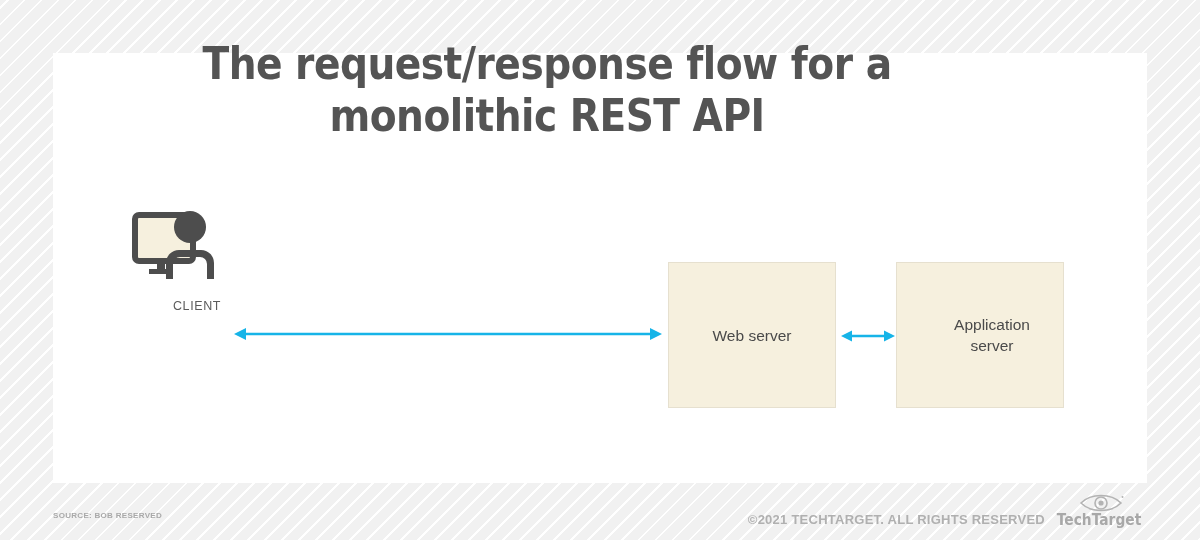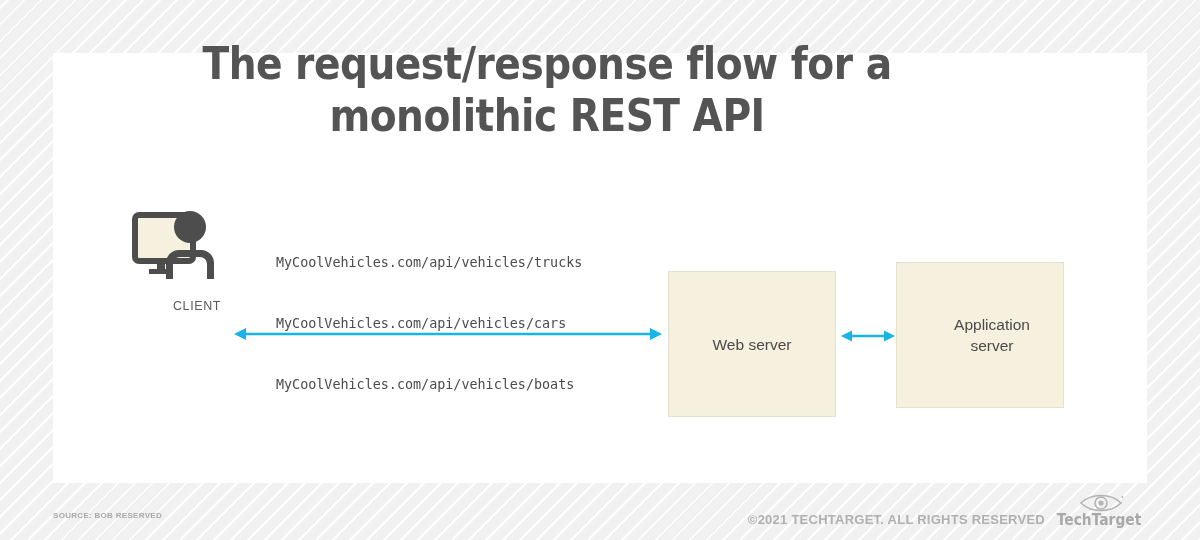--- a/index.html
+++ b/index.html
@@ -121,21 +121,21 @@
     display: flex;
     align-items: center;
     justify-content: center;
     text-align: center;
     color: #4a4a4a;
     font-size: 15.5px;
     line-height: 21px;
   }
   .box-web {
     left: 668px;
-    top: 271px;
+    top: 262px;
     width: 168px;
     height: 146px;
   }
   .box-app {
     left: 896px;
     top: 262px;
     width: 168px;
     height: 146px;
     padding-left: 24px;
   }
@@ -189,25 +189,20 @@
         <rect x="18" y="62" width="24" height="5" fill="#4d4d4d"></rect>
 
         <circle cx="59" cy="20" r="16" fill="#4d4d4d"></circle>
 
         <path d="M35 72 v-16 a13 13 0 0 1 13 -13 h22 a13 13 0 0 1 13 13 v16 h-7 v-15 a7 7 0 0 0 -7 -7 h-20 a7 7 0 0 0 -7 7 v15 z" fill="#4d4d4d"></path>
       </svg>
     </div>
     <div class="client-label">CLIENT</div>
   </div>
 
-  <div class="url-list">
-    <span class="url-line">MyCoolVehicles.com/api/vehicles/trucks</span>
-    <span class="url-line">MyCoolVehicles.com/api/vehicles/cars</span>
-    <span class="url-line">MyCoolVehicles.com/api/vehicles/boats</span>
-  </div>
 
   <div class="arrow-wrap arrow-client-web">
     <svg width="432" height="18" viewBox="0 0 432 18" xmlns="http://www.w3.org/2000/svg">
       <line x1="10" y1="9" x2="422" y2="9" stroke="#16b4e8" stroke-width="2.6"></line>
       <polygon points="2,9 14,3 14,15" fill="#16b4e8"></polygon>
       <polygon points="430,9 418,3 418,15" fill="#16b4e8"></polygon>
     </svg>
   </div>
 
   <div class="server-box box-web">

